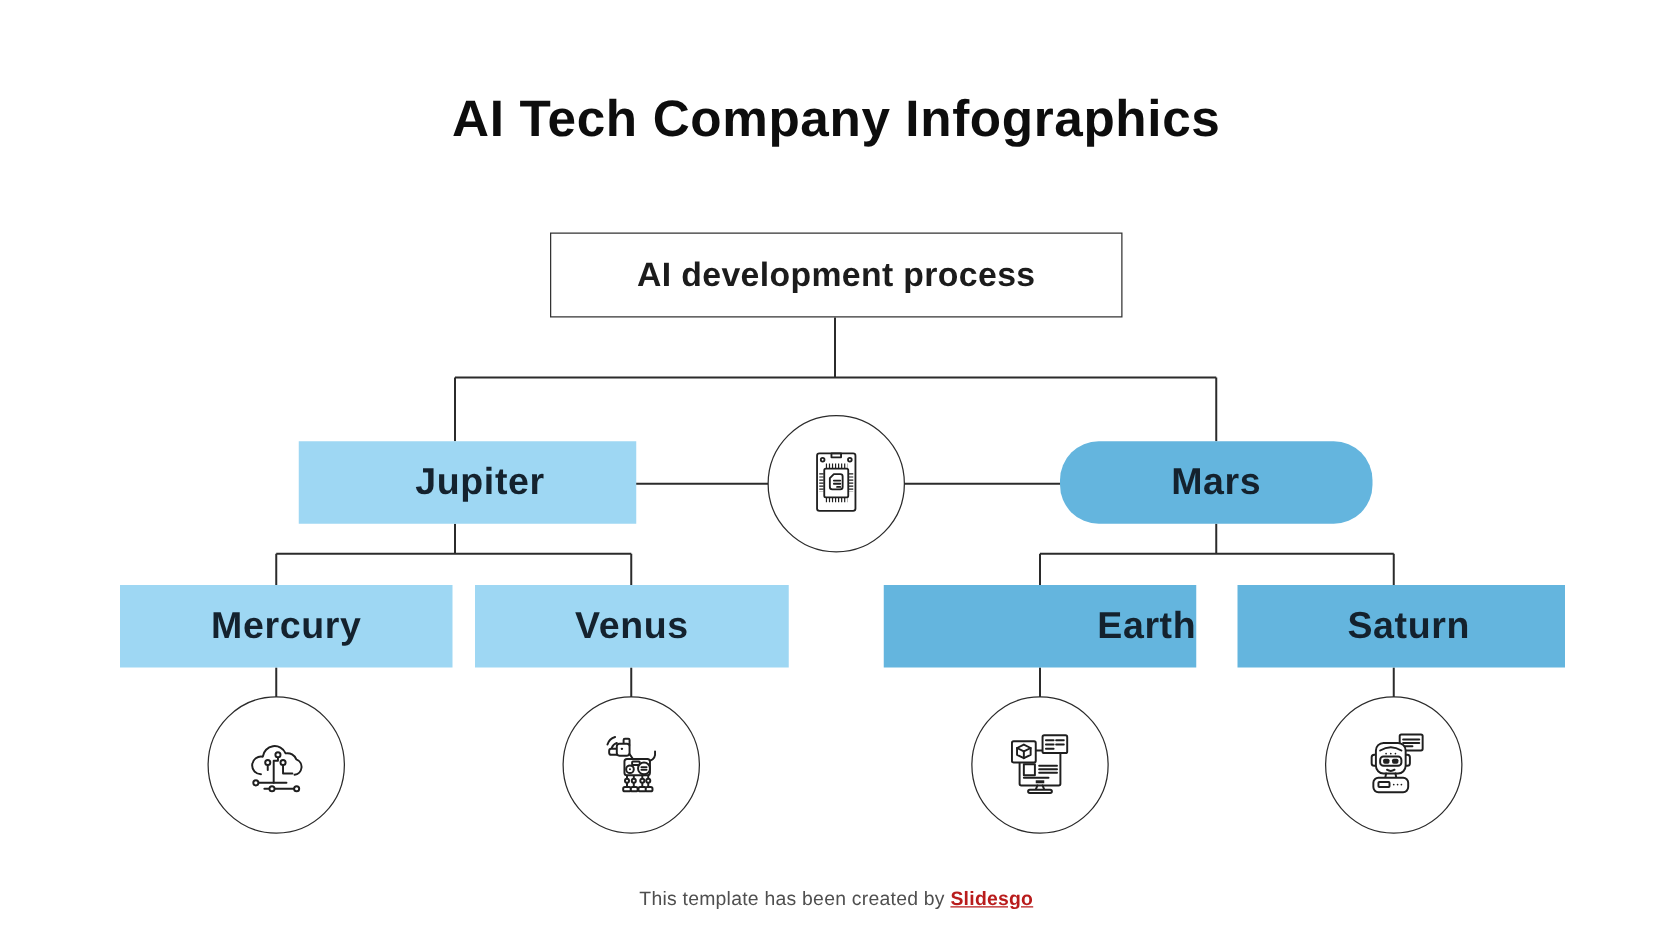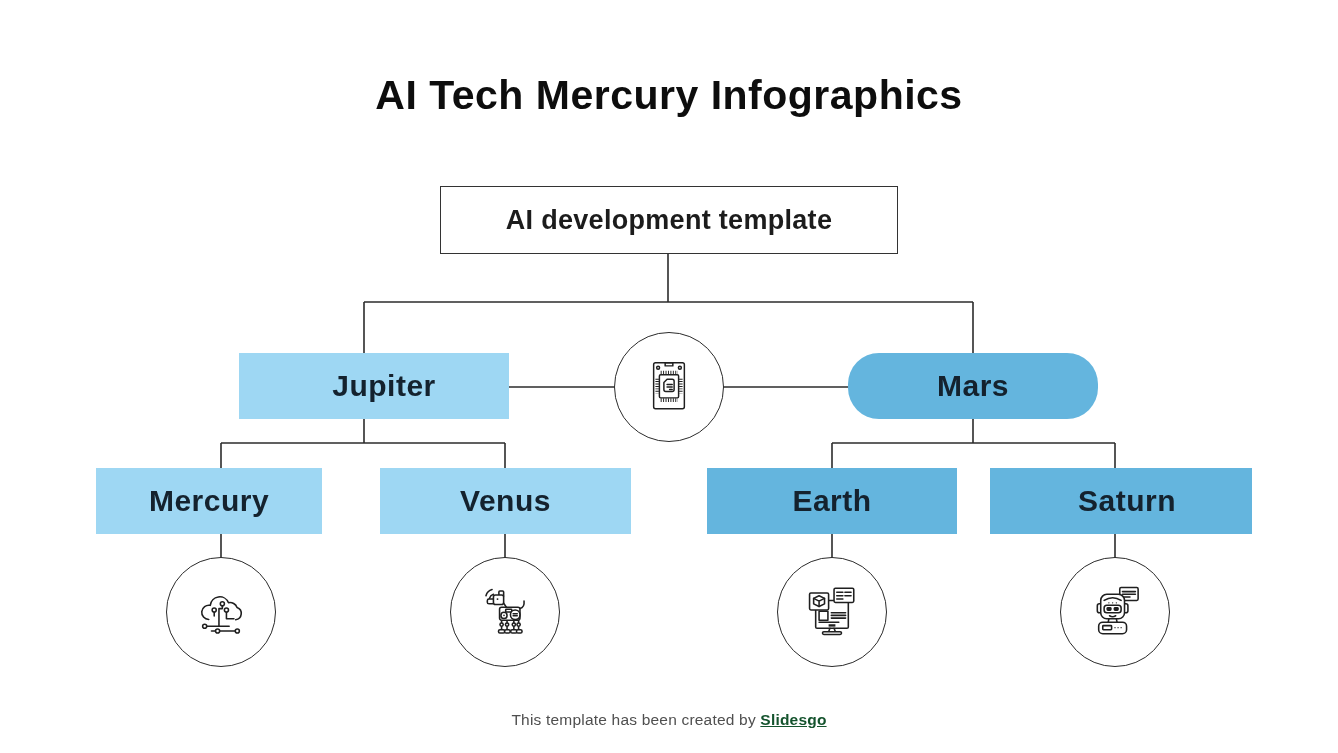--- a/index.html
+++ b/index.html
@@ -15,49 +15,49 @@
   .node{
     position:absolute;display:flex;align-items:center;justify-content:center;
     font-weight:700;color:#14222e;font-size:30px;letter-spacing:.5px;
   }
   .node.root{
     left:440px;top:186px;width:456px;height:66px;background:#ffffff;
     border:1.6px solid #333333;font-weight:600;font-size:27px;color:#1c1c1c;letter-spacing:.3px;
   }
   .node.jupiter{left:239px;top:353px;width:250px;height:66px;padding-left:20px;}
   .node.mars{left:848px;top:353px;width:250px;height:66px;}
-  .node.mercury{left:96px;top:468px;width:226px;height:66px;}
+  .node.mercury{left:96px;top:468px;width:266px;height:66px;}
   .node.venus{left:380px;top:468px;width:251px;height:66px;}
-  .node.earth{left:707px;top:468px;width:250px;height:66px;}
+  .node.earth{left:707px;top:468px;width:250px;height:66px;justify-content:flex-end;}
   .node.saturn{left:990px;top:468px;width:250px;height:66px;padding-left:12px;}
   .icon-circle{
     position:absolute;width:110px;height:110px;border-radius:50%;
     border:1.7px solid #2b2b2b;background:#ffffff;box-sizing:border-box;
     display:flex;align-items:center;justify-content:center;
   }
   .icon-circle.center{left:614px;top:332px;}
   .icon-circle.c-mercury{left:166px;top:557px;}
   .icon-circle.c-venus{left:450px;top:557px;}
   .icon-circle.c-earth{left:777px;top:557px;}
   .icon-circle.c-saturn{left:1060px;top:557px;}
   .icon-circle svg{width:68px;height:68px;}
   .icon-circle.center svg{width:64px;height:64px;}
   .footer{
     position:absolute;top:711px;left:0;width:1338px;text-align:center;
     font-size:15.5px;color:#4f4f4f;letter-spacing:.2px;
   }
-  .footer a{color:#14532d;font-weight:700;text-decoration:underline;cursor:pointer;}
+  .footer a{color:#b91c1c;font-weight:700;text-decoration:underline;cursor:pointer;}
   .ic{stroke:#1f1f1f;fill:none;stroke-width:2.3;stroke-linecap:round;stroke-linejoin:round;}
 </style>
 </head>
 <body>
 
 <div class="slide">
 
-  <h1 class="title">AI Tech Mercury Infographics</h1>
+  <h1 class="title">AI Tech Company Infographics</h1>
 
   <svg class="connectors" width="1338" height="753" viewBox="0 0 1338 753">
     <g stroke="#2b2b2b" stroke-width="1.6" fill="none">
       <path d="M668 252 V302"></path>
       <path d="M364 302 H973"></path>
       <path d="M364 302 V353"></path>
       <path d="M973 302 V353"></path>
       <path d="M489 387 H848"></path>
       <path d="M364 419 V443"></path>
       <path d="M221 443 H505"></path>
@@ -68,21 +68,21 @@
       <path d="M832 443 V468"></path>
       <path d="M1115 443 V468"></path>
       <path d="M221 534 V560"></path>
       <path d="M505 534 V560"></path>
       <path d="M832 534 V560"></path>
       <path d="M1115 534 V560"></path>
     </g>
   </svg>
 
   <div class="node root">
-    <span>AI development template</span>
+    <span>AI development process</span>
   </div>
 
   <div class="node jupiter" style="background-color: rgb(158, 215, 243);">
     <span>Jupiter</span>
   </div>
   <div class="node mars" style="background-color: rgb(100, 181, 222); border-radius: 31px;">
     <span>Mars</span>
   </div>
 
   <div class="node mercury" style="background-color: rgb(158, 215, 243);">

